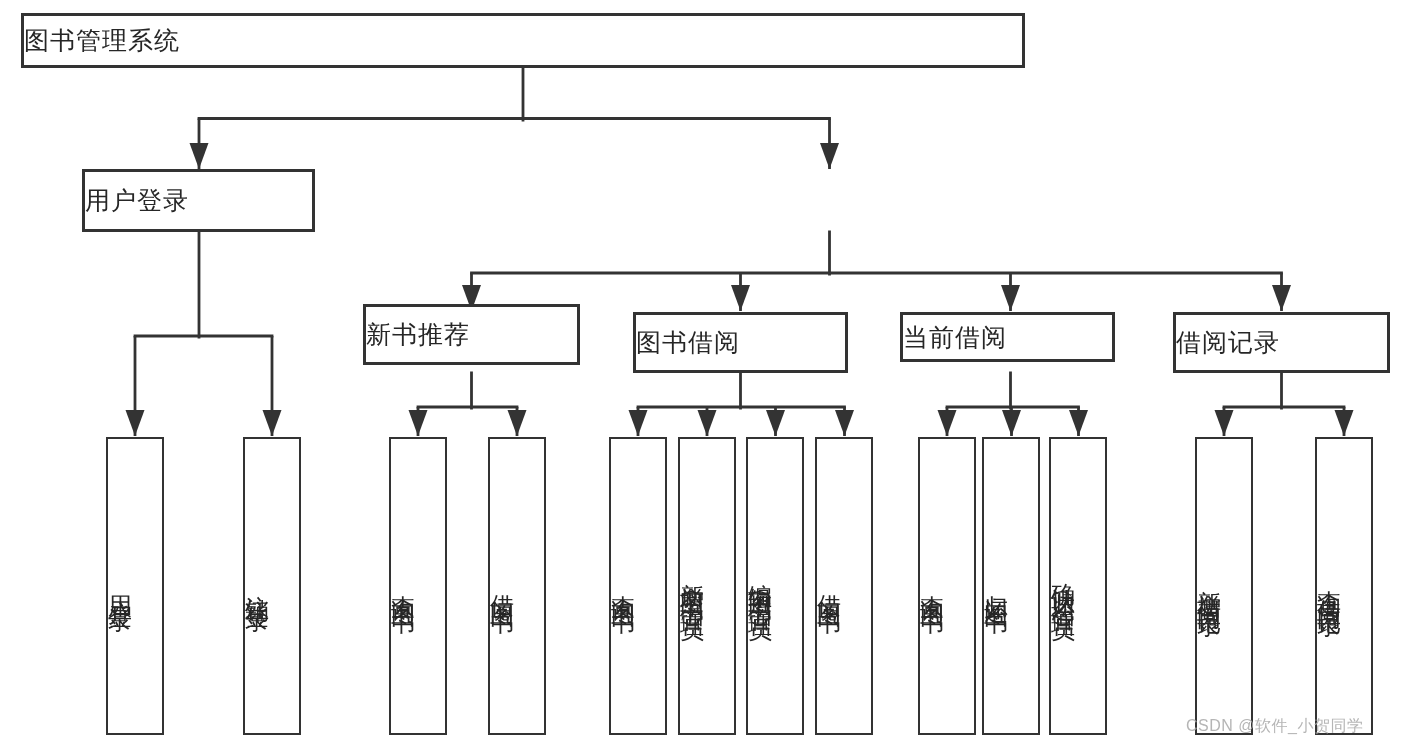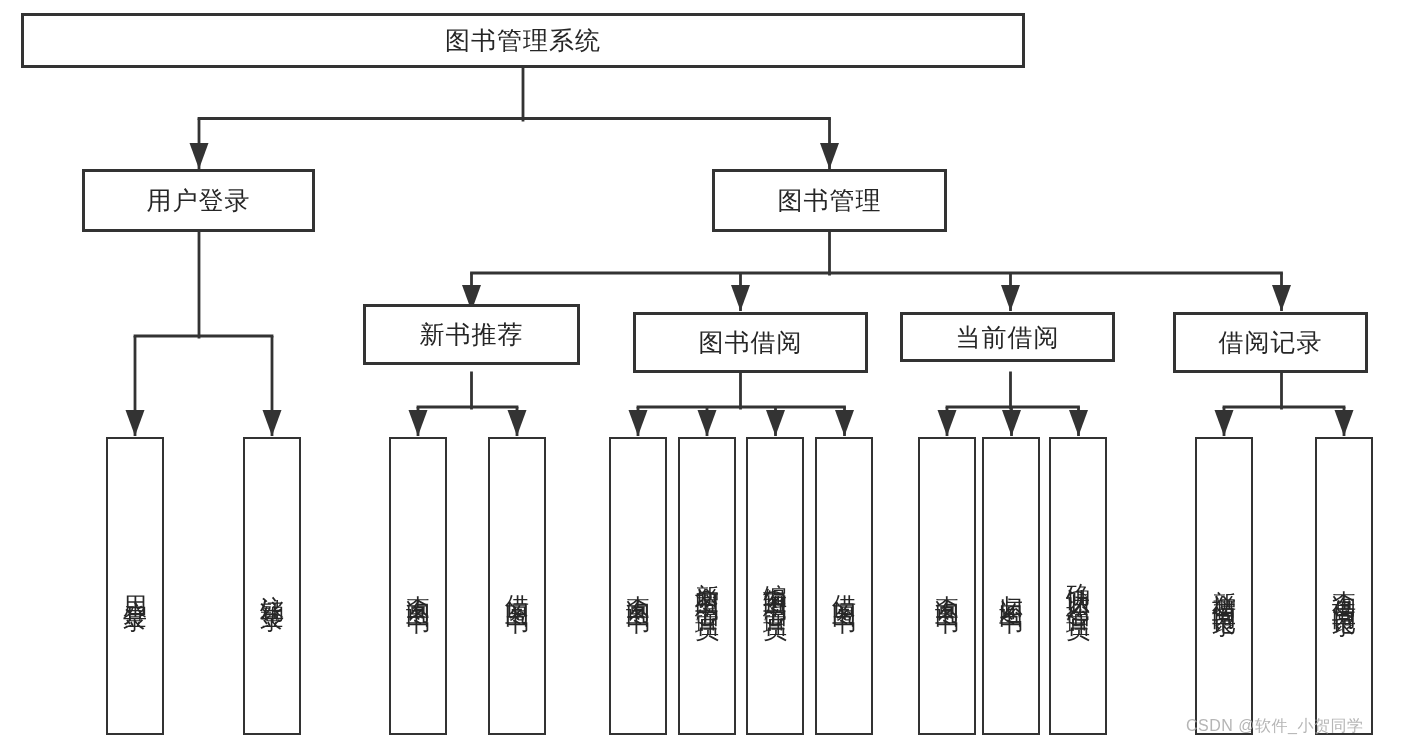--- a/index.html
+++ b/index.html
@@ -11,21 +11,21 @@
     font-family:"Liberation Sans", sans-serif;
   }
   .connectors{
     position:absolute;left:0;top:0;width:1405px;height:747px;z-index:1;
   }
   .node{
     position:absolute;
     box-sizing:border-box;
     background:#ffffff;
     border:3px solid #333333;
-    display:flex;align-items:center;justify-content:center;
+    display:flex;align-items:center;
     z-index:2;
   }
   .leaf{
     top:437px;width:58px;height:298px;
     border-width:2.5px;
   }
   .hlabel{
     font-size:25px;color:#262626;letter-spacing:1px;white-space:nowrap;
     line-height:1;
   }
@@ -92,34 +92,31 @@
     </g>
   </svg>
 
   <div class="node" style="left:21px;top:13px;width:1004px;height:55px">
     <span class="hlabel">图书管理系统</span>
   </div>
 
   <div class="node" style="left:82px;top:169px;width:233px;height:63px">
     <span class="hlabel">用户登录</span>
   </div>
-  <div class="node" style="left:712px;top:169px;width:235px;height:63px">
-    <span class="hlabel">图书管理</span>
-  </div>
 
   <div class="node" style="left:363px;top:304px;width:217px;height:61px">
     <span class="hlabel">新书推荐</span>
   </div>
-  <div class="node" style="left:633px;top:312px;width:235px;height:61px">
+  <div class="node" style="left:633px;top:312px;width:215px;height:61px">
     <span class="hlabel">图书借阅</span>
   </div>
   <div class="node" style="left:900px;top:312px;width:215px;height:50px">
     <span class="hlabel">当前借阅</span>
   </div>
-  <div class="node" style="left:1173px;top:312px;width:195px;height:61px">
+  <div class="node" style="left:1173px;top:312px;width:217px;height:61px">
     <span class="hlabel">借阅记录</span>
   </div>
 
   <div class="node leaf" style="left:106px">
     <span class="vlabel">用户登录</span>
   </div>
   <div class="node leaf" style="left:243px">
     <span class="vlabel">注销登录</span>
   </div>
 

